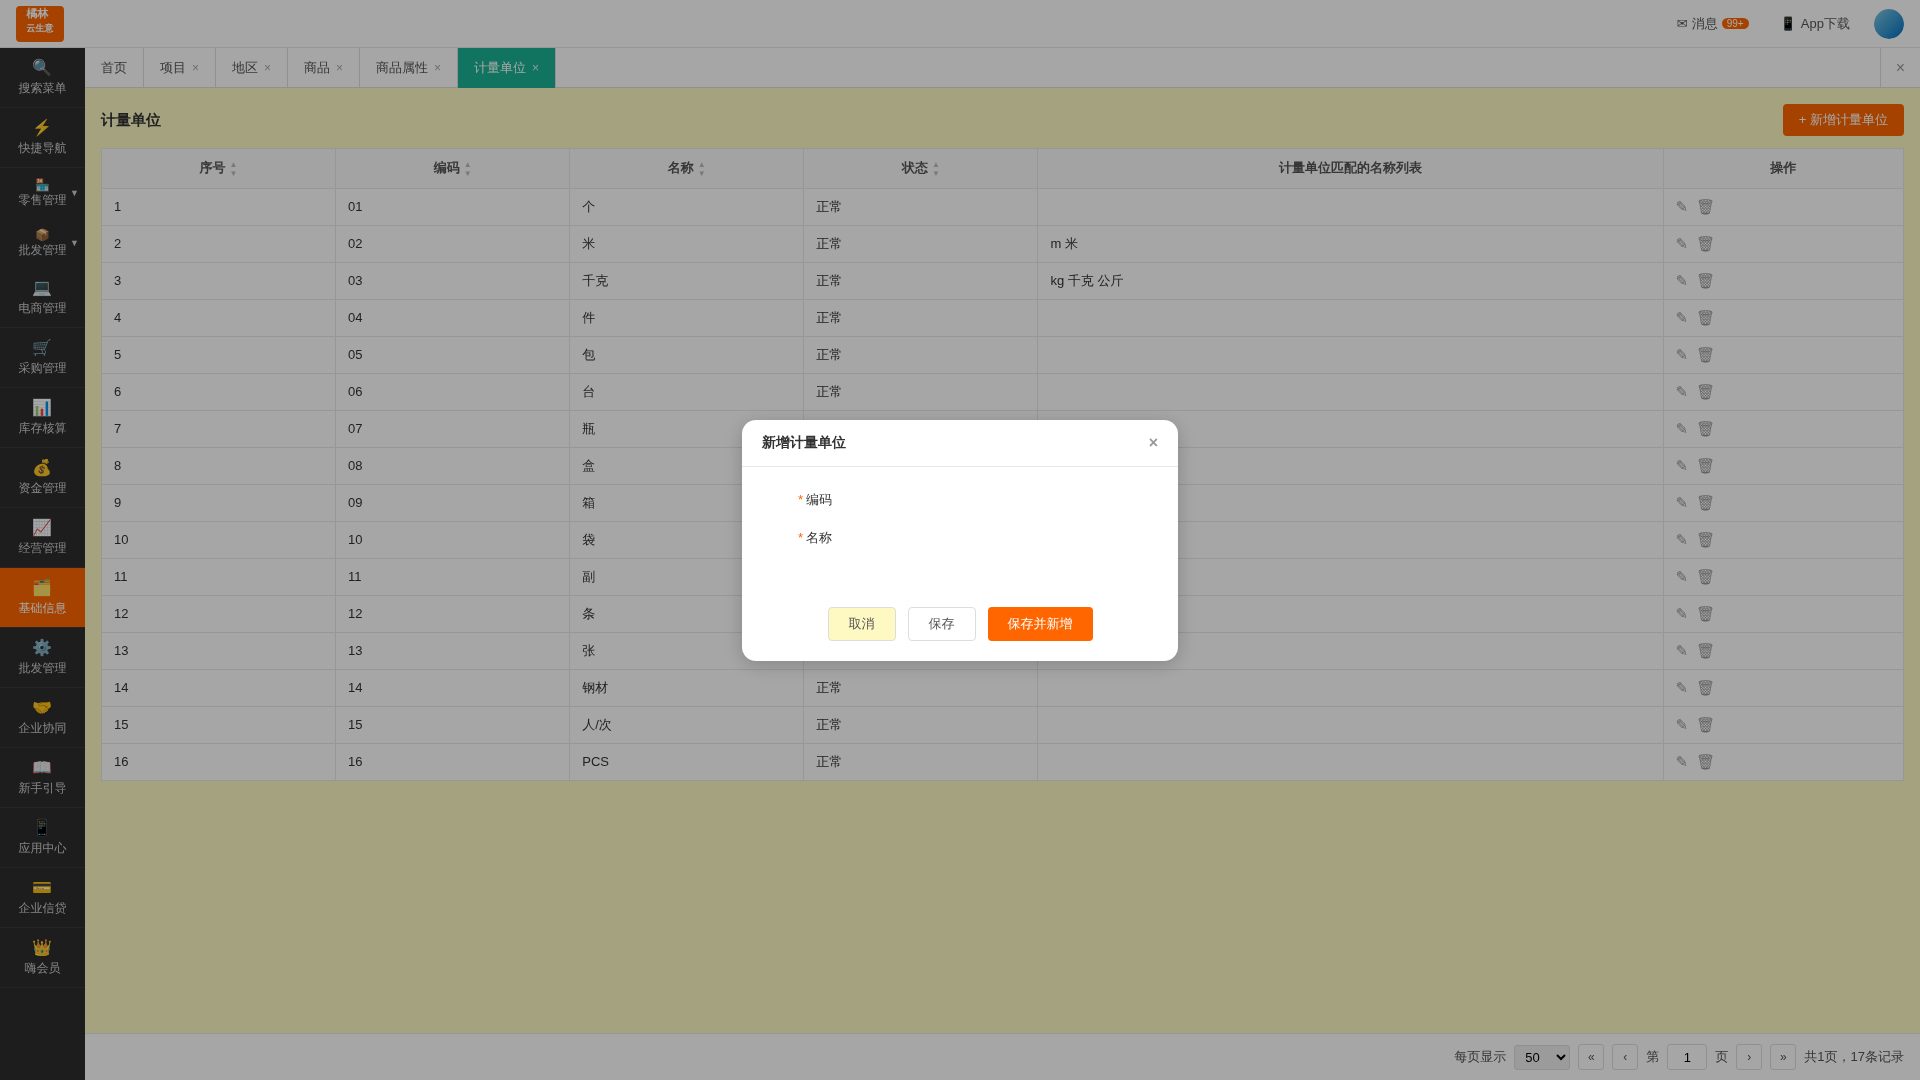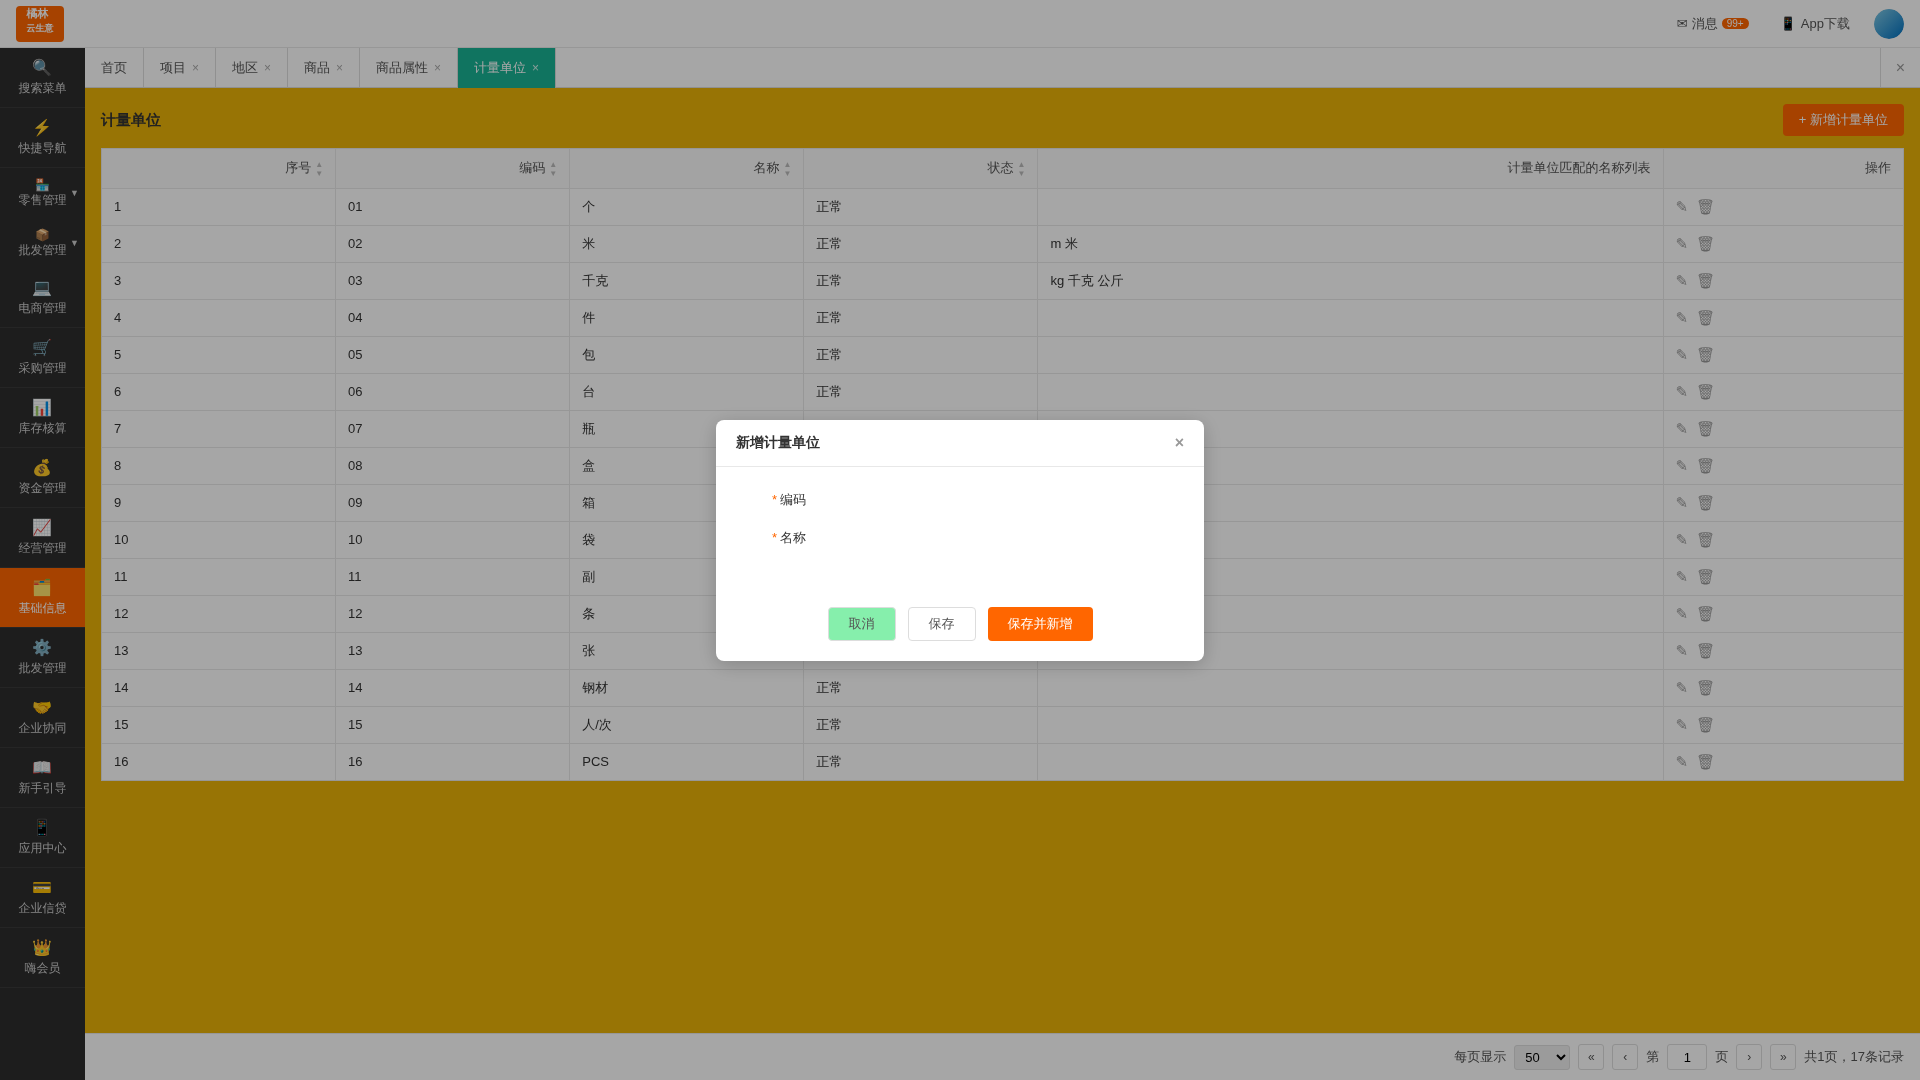--- a/index.html
+++ b/index.html
@@ -135,21 +135,21 @@
       top: 50%;
       transform: translateY(-50%);
     }
 
     
     .content-area {
       flex: 1;
       display: flex;
       flex-direction: column;
       overflow: hidden;
-      background: #eab308;
+      background: #fef9c3;
     }
 
     
     .tab-bar {
       display: flex;
       align-items: center;
       background: #fff;
       border-bottom: 1px solid #ddd;
       padding: 0;
       height: 40px;
@@ -225,22 +225,22 @@
     .data-table {
       width: 100%;
       border-collapse: collapse;
       background: #fff;
       font-size: 13px;
     }
     .data-table th {
       background: #fafafa;
       border: 1px solid #e8e8e8;
       padding: 10px 12px;
-      text-align: right;
-      font-weight: normal;
+      text-align: center;
+      font-weight: bold;
       color: #555;
       white-space: nowrap;
     }
     .data-table th .sort-arrows {
       display: inline-flex;
       flex-direction: column;
       font-size: 8px;
       margin-left: 4px;
       color: #bbb;
       vertical-align: middle;
@@ -311,22 +311,22 @@
       position: fixed;
       top: 0; left: 0; right: 0; bottom: 0;
       background: rgba(0,0,0,0.35);
       z-index: 1000;
       display: flex;
       align-items: center;
       justify-content: center;
     }
     .modal {
       background: #fff;
-      border-radius: 8px;
-      width: 488px;
+      border-radius: 14px;
+      width: 436px;
       box-shadow: 0 4px 20px rgba(0,0,0,0.2);
       overflow: hidden;
     }
     .modal-header {
       display: flex;
       align-items: center;
       justify-content: space-between;
       padding: 14px 20px;
       border-bottom: 1px solid #e8e8e8;
       font-size: 14px;
@@ -375,21 +375,21 @@
     }
     .form-input::placeholder { color: #bbb; }
     .modal-footer {
       display: flex;
       justify-content: center;
       gap: 12px;
       padding: 16px 20px 20px;
     }
     .btn-cancel {
       border: 1px solid #ddd;
-      background: #86efac;
+      background: #fef9c3;
       color: #555;
       border-radius: 4px;
       padding: 7px 20px;
       font-size: 13px;
       cursor: pointer;
     }
     .btn-save {
       border: 1px solid #ddd;
       background: #fff;
       color: #555;

